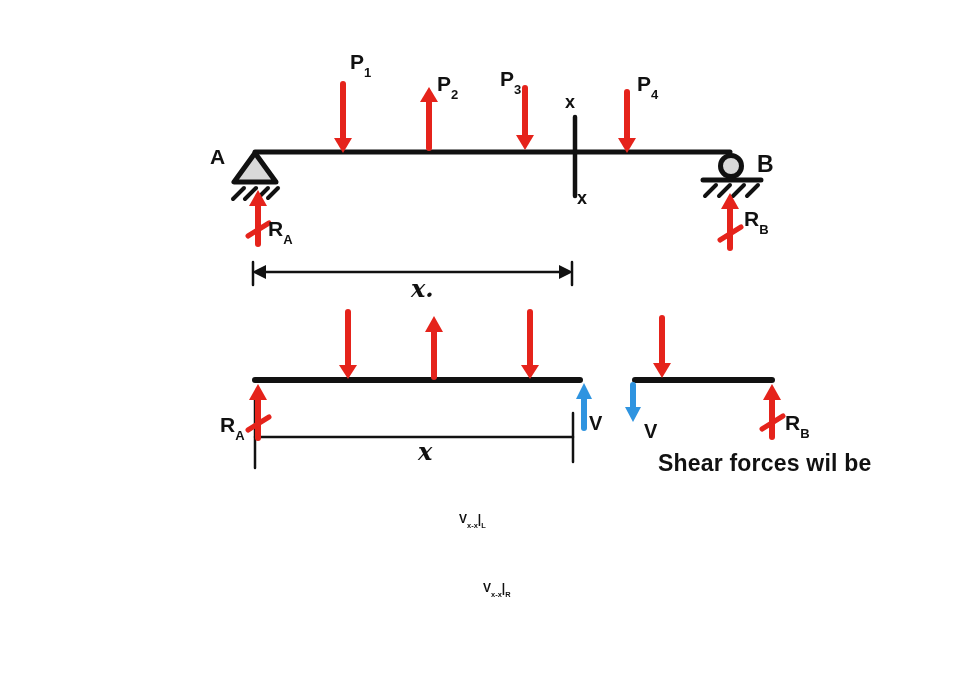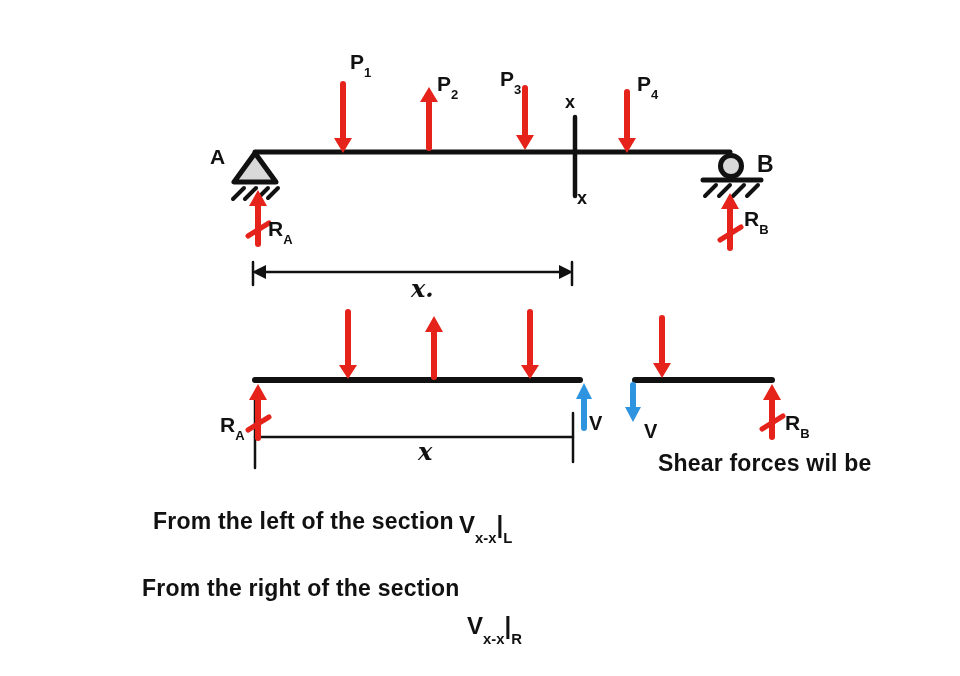--- a/index.html
+++ b/index.html
@@ -31,21 +31,21 @@
     font-family:"DejaVu Serif", serif;
     font-style:italic;
     font-weight:700;
     font-size:24px;
   }
   .sentence{
     font-size:23px;
     font-weight:700;
     letter-spacing:0.2px;
   }
-  .formula{font-size:24px;font-weight:700;padding-left:21px;}
+  .formula{font-size:12px;font-weight:700;padding-left:21px;}
   .formula sub{font-size:0.62em;top:0.25em;}
   .small{font-size:18px;}
   .vlbl{font-size:20px;}
 </style>
 </head>
 <body>
 
 <div class="canvas">
 
   <svg width="960" height="676" viewBox="0 0 960 676">
@@ -174,19 +174,17 @@
 
   <div class="lbl" style="left:220px;top:414px;"><span>R</span><sub>A</sub></div>
   <div class="lbl vlbl" style="left:589px;top:413px;">V</div>
   <div class="lbl dimlbl" style="left:418px;top:440px;">x</div>
 
   <div class="lbl vlbl" style="left:644px;top:421px;">V</div>
   <div class="lbl" style="left:785px;top:412px;"><span>R</span><sub>B</sub></div>
 
   <div class="lbl sentence" style="left:658px;top:452px;">Shear forces wil be</div>
 
-  <div class="lbl sentence" style="left:153px;top:510px;">From the left of the section</div>
   <div class="lbl formula" style="left:438px;top:513px;"><span>V</span><sub>x-x</sub><span>|</span><sub>L</sub></div>
 
-  <div class="lbl sentence" style="left:142px;top:577px;">From the right of the section</div>
-  <div class="lbl formula" style="left:446px;top:582px;margin-top:32px;"><span>V</span><sub>x-x</sub><span>|</span><sub>R</sub></div>
+  <div class="lbl formula" style="left:462px;top:582px;"><span>V</span><sub>x-x</sub><span>|</span><sub>R</sub></div>
 
 </div>
 
 </body></html>

